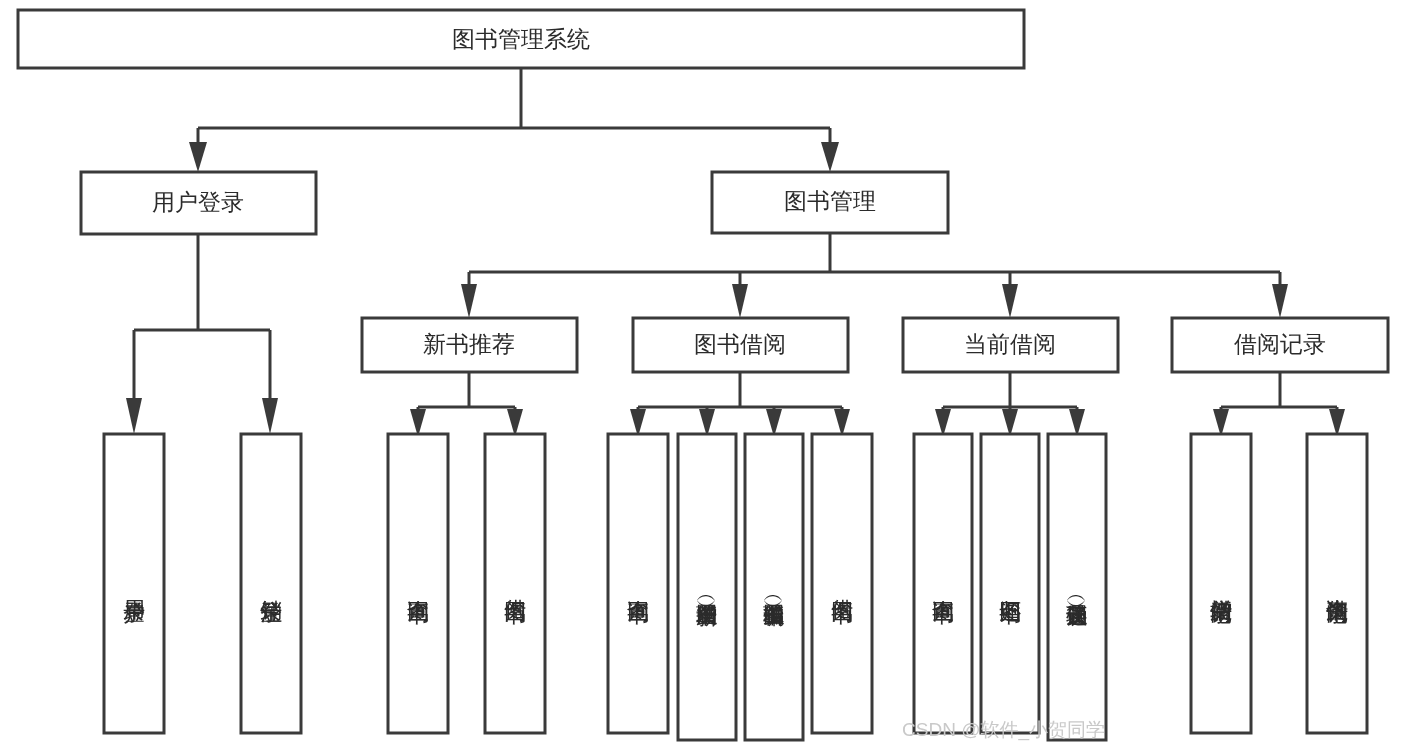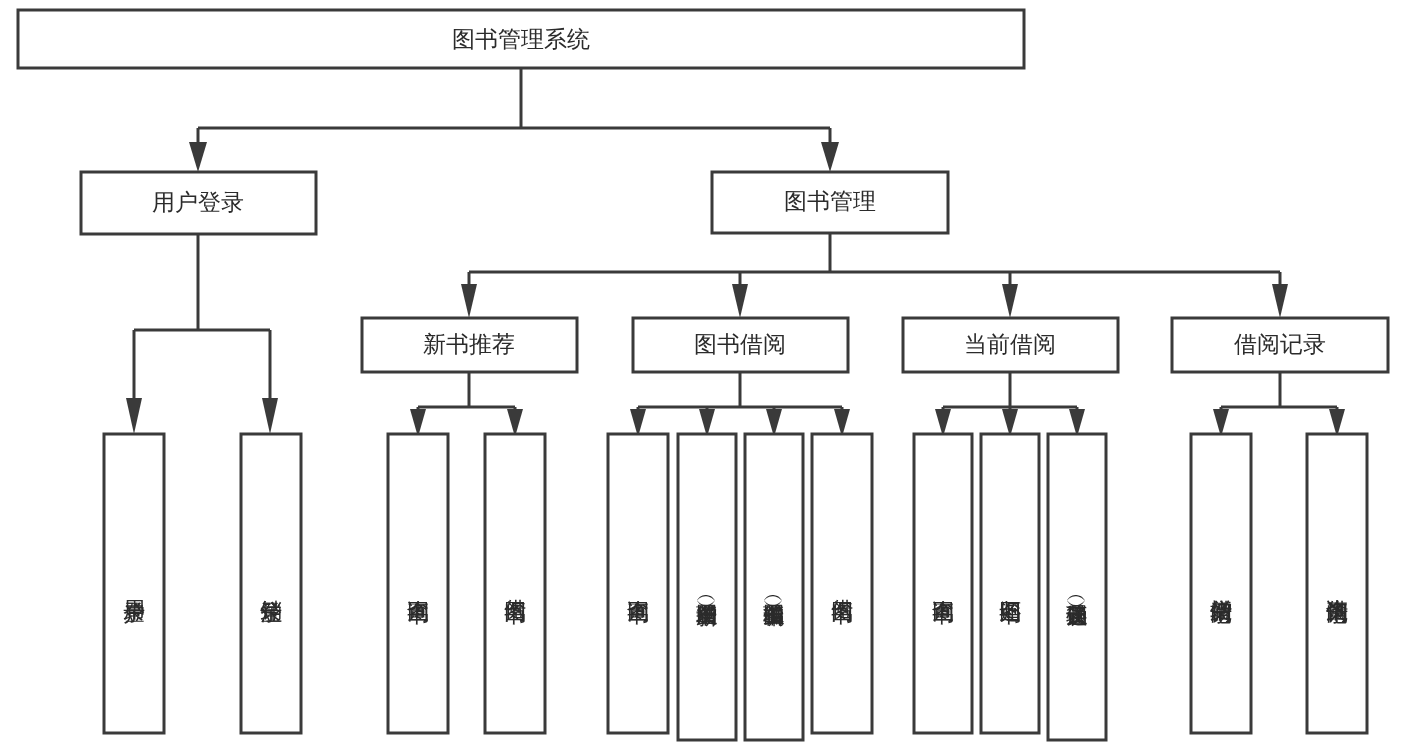--- a/index.html
+++ b/index.html
@@ -222,14 +222,15 @@
   <div class="leaf-label-wrap tight" style="left:745px; top:440px; width:58px; height:296px;">编辑图书（管理员）</div>
   <div class="leaf-label-wrap" style="left:812px; top:434px; width:60px; height:299px;">借阅图书</div>
 
   <div class="leaf-label-wrap" style="left:914px; top:434px; width:58px; height:299px;">查询图书</div>
   <div class="leaf-label-wrap" style="left:981px; top:434px; width:58px; height:299px;">归还图书</div>
   <div class="leaf-label-wrap tight" style="left:1048px; top:440px; width:58px; height:296px;">确认归还（管理员）</div>
 
   <div class="leaf-label-wrap" style="left:1191px; top:434px; width:60px; height:299px;">新增借阅记录</div>
   <div class="leaf-label-wrap" style="left:1307px; top:434px; width:60px; height:299px;">查询借阅记录</div>
 
+  <div id="watermark">CSDN @软件_小贺同学</div>
 
 </div>
 
 </body></html>

